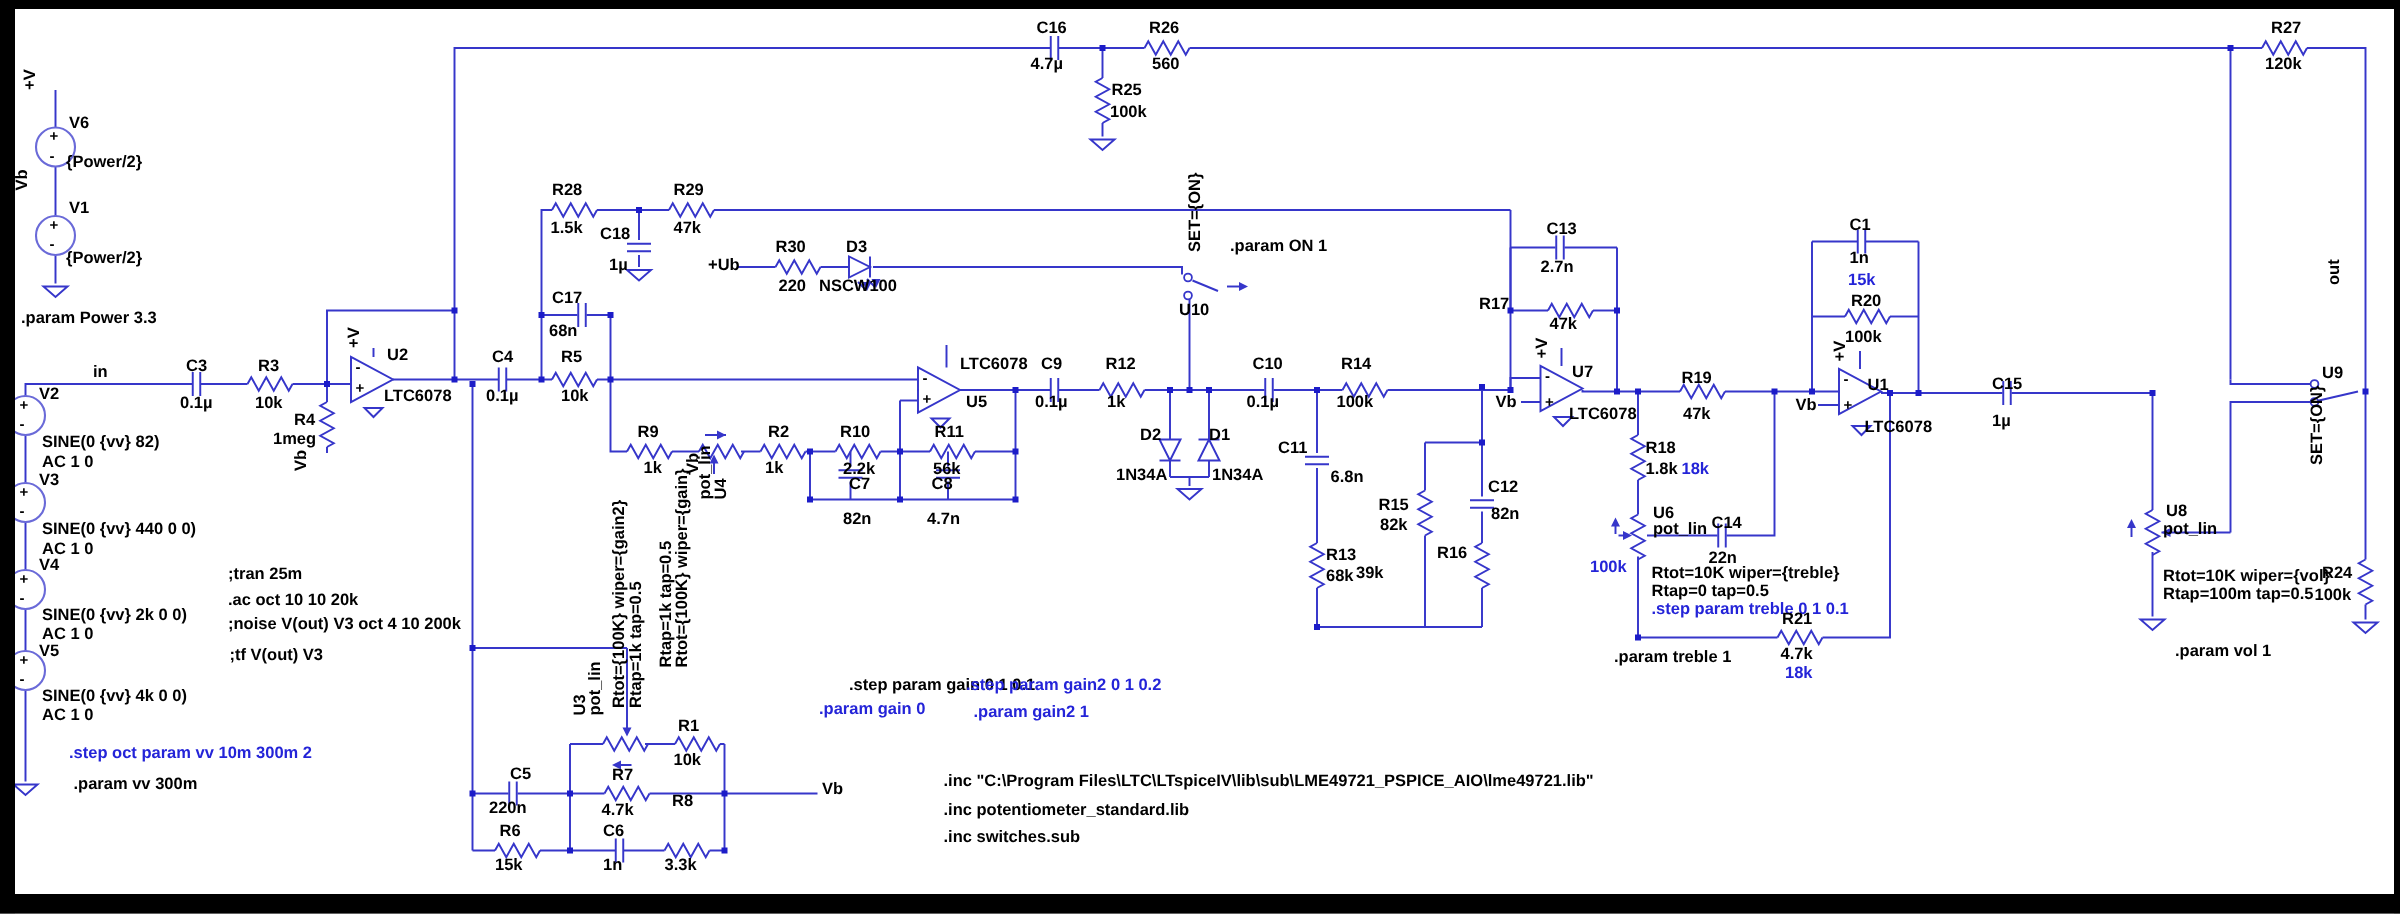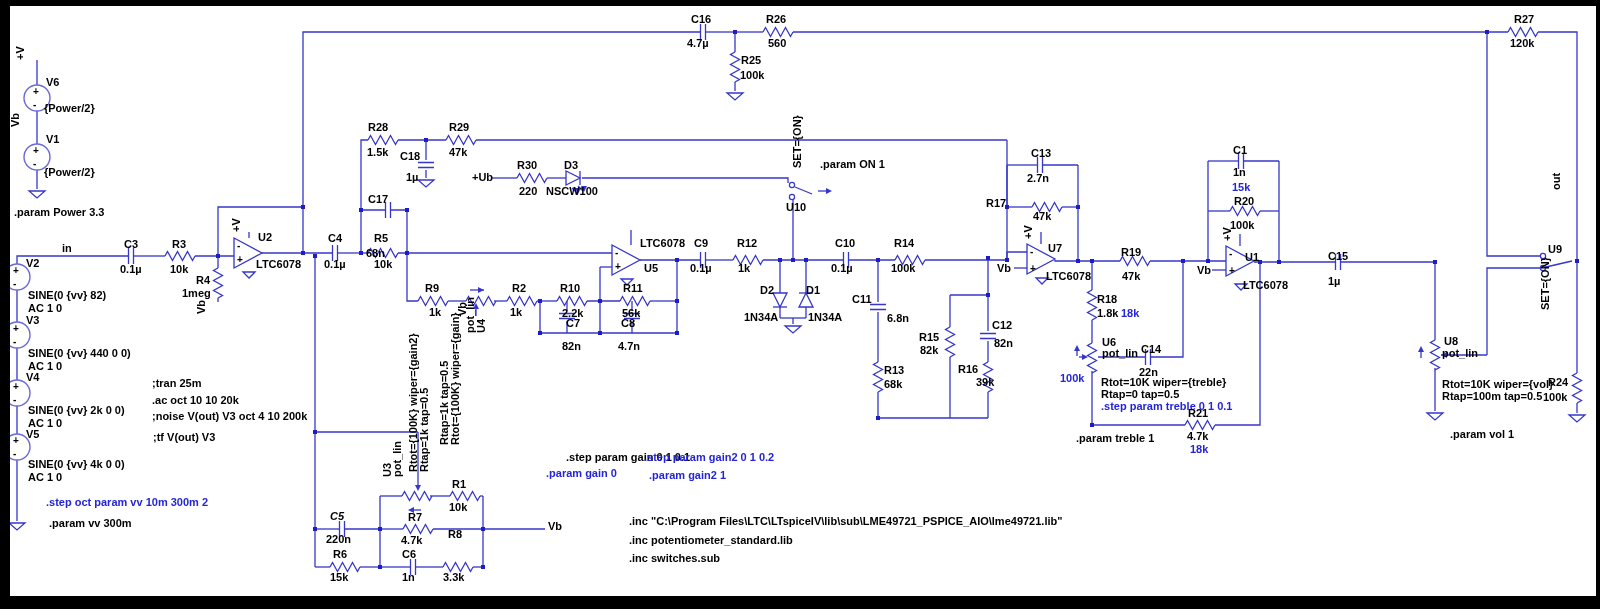--- a/index.html
+++ b/index.html
@@ -331,21 +331,21 @@
       <span class="lbl" style="left: 182px; top: 287px;">1meg</span>
       <span class="lbl r" style="left: 208px; top: 301px;">Vb</span>
       <span class="lbl r" style="left: 243px; top: 219px;">+V</span>
       <span class="lbl" style="left: 258px; top: 231px;">U2</span>
       <span class="lbl" style="left: 256px; top: 258px;">LTC6078</span>
       <span class="lbl" style="left: 328px; top: 232px;">C4</span>
       <span class="lbl" style="left: 324px; top: 258px;">0.1µ</span>
       <span class="lbl" style="left: 374px; top: 232px;">R5</span>
       <span class="lbl" style="left: 374px; top: 258px;">10k</span>
       <span class="lbl" style="left: 368px; top: 193px;">C17</span>
-      <span class="lbl" style="left: 366px; top: 215px; margin-top: 32px;">68n</span>
+      <span class="lbl" style="left: 366px; top: 215px;">68n</span>
       <span class="lbl" style="left: 368px; top: 121px;">R28</span>
       <span class="lbl" style="left: 367px; top: 146px;">1.5k</span>
       <span class="lbl" style="left: 400px; top: 150px;">C18</span>
       <span class="lbl" style="left: 406px; top: 171px;">1µ</span>
       <span class="lbl" style="left: 449px; top: 121px;">R29</span>
       <span class="lbl" style="left: 449px; top: 146px;">47k</span>
       <span class="lbl" style="left: 472px; top: 171px;">+Ub</span>
       <span class="lbl" style="left: 517px; top: 159px;">R30</span>
       <span class="lbl" style="left: 519px; top: 185px;">220</span>
       <span class="lbl" style="left: 564px; top: 159px;">D3</span>
@@ -383,21 +383,21 @@
       <span class="lbl" style="left: 850px; top: 312px; padding-left: 37px;">6.8n</span>
       <span class="lbl" style="left: 884px; top: 364px;">R13</span>
       <span class="lbl" style="left: 884px; top: 378px;">68k</span>
       <span class="lbl" style="left: 894px; top: 237px;">R14</span>
       <span class="lbl" style="left: 891px; top: 262px;">100k</span>
       <span class="lbl" style="left: 919px; top: 331px;">R15</span>
       <span class="lbl" style="left: 920px; top: 344px;">82k</span>
       <span class="lbl" style="left: 992px; top: 319px;">C12</span>
       <span class="lbl" style="left: 994px; top: 337px;">82n</span>
       <span class="lbl" style="left: 958px; top: 363px;">R16</span>
-      <span class="lbl" style="left: 976px; top: 376px;">39k</span>
+      <span class="lbl" style="left: 904px; top: 376px;">39k</span>
       <span class="lbl" style="left: 1031px; top: 147px;">C13</span>
       <span class="lbl" style="left: 1027px; top: 172px;">2.7n</span>
       <span class="lbl" style="left: 986px; top: 187px; margin-top: 10px;">R17</span>
       <span class="lbl" style="left: 1033px; top: 210px;">47k</span>
       <span class="lbl r" style="left: 1035px; top: 226px;">+V</span>
       <span class="lbl" style="left: 1048px; top: 242px;">U7</span>
       <span class="lbl" style="left: 1046px; top: 270px;">LTC6078</span>
       <span class="lbl" style="left: 997px; top: 262px;">Vb</span>
       <span class="lbl" style="left: 1121px; top: 246px;">R19</span>
       <span class="lbl" style="left: 1122px; top: 270px;">47k</span>
@@ -453,21 +453,21 @@
       <span class="lbl b" style="left: 546px; top: 467px;">.param gain 0</span>
       <span class="lbl b" style="left: 649px; top: 469px;">.param gain2 1</span>
       <span class="lbl" style="left: 548px; top: 520px;">Vb</span>
       <span class="lbl" style="left: 629px; top: 515px;">.inc "C:\Program Files\LTC\LTspiceIV\lib\sub\LME49721_PSPICE_AIO\lme49721.lib"</span>
       <span class="lbl" style="left: 629px; top: 534px;">.inc potentiometer_standard.lib</span>
       <span class="lbl" style="left: 629px; top: 552px;">.inc switches.sub</span>
       <span class="lbl r" style="left: 394px; top: 464px;">U3</span>
       <span class="lbl r" style="left: 404px; top: 464px;">pot_lin</span>
       <span class="lbl r" style="left: 420px; top: 459px;">Rtot={100K} wiper={gain2}</span>
       <span class="lbl r" style="left: 431px; top: 459px;">Rtap=1k tap=0.5</span>
-      <span class="lbl" style="left: 330px; top: 510px; font-style: italic;">C5</span>
+      <span class="lbl" style="left: 340px; top: 510px;">C5</span>
       <span class="lbl" style="left: 326px; top: 533px;">220n</span>
       <span class="lbl" style="left: 408px; top: 511px;">R7</span>
       <span class="lbl" style="left: 401px; top: 534px;">4.7k</span>
       <span class="lbl" style="left: 452px; top: 478px;">R1</span>
       <span class="lbl" style="left: 449px; top: 501px;">10k</span>
       <span class="lbl" style="left: 333px; top: 548px;">R6</span>
       <span class="lbl" style="left: 330px; top: 571px;">15k</span>
       <span class="lbl" style="left: 402px; top: 548px;">C6</span>
       <span class="lbl" style="left: 402px; top: 571px;">1n</span>
       <span class="lbl" style="left: 448px; top: 528px;">R8</span>

